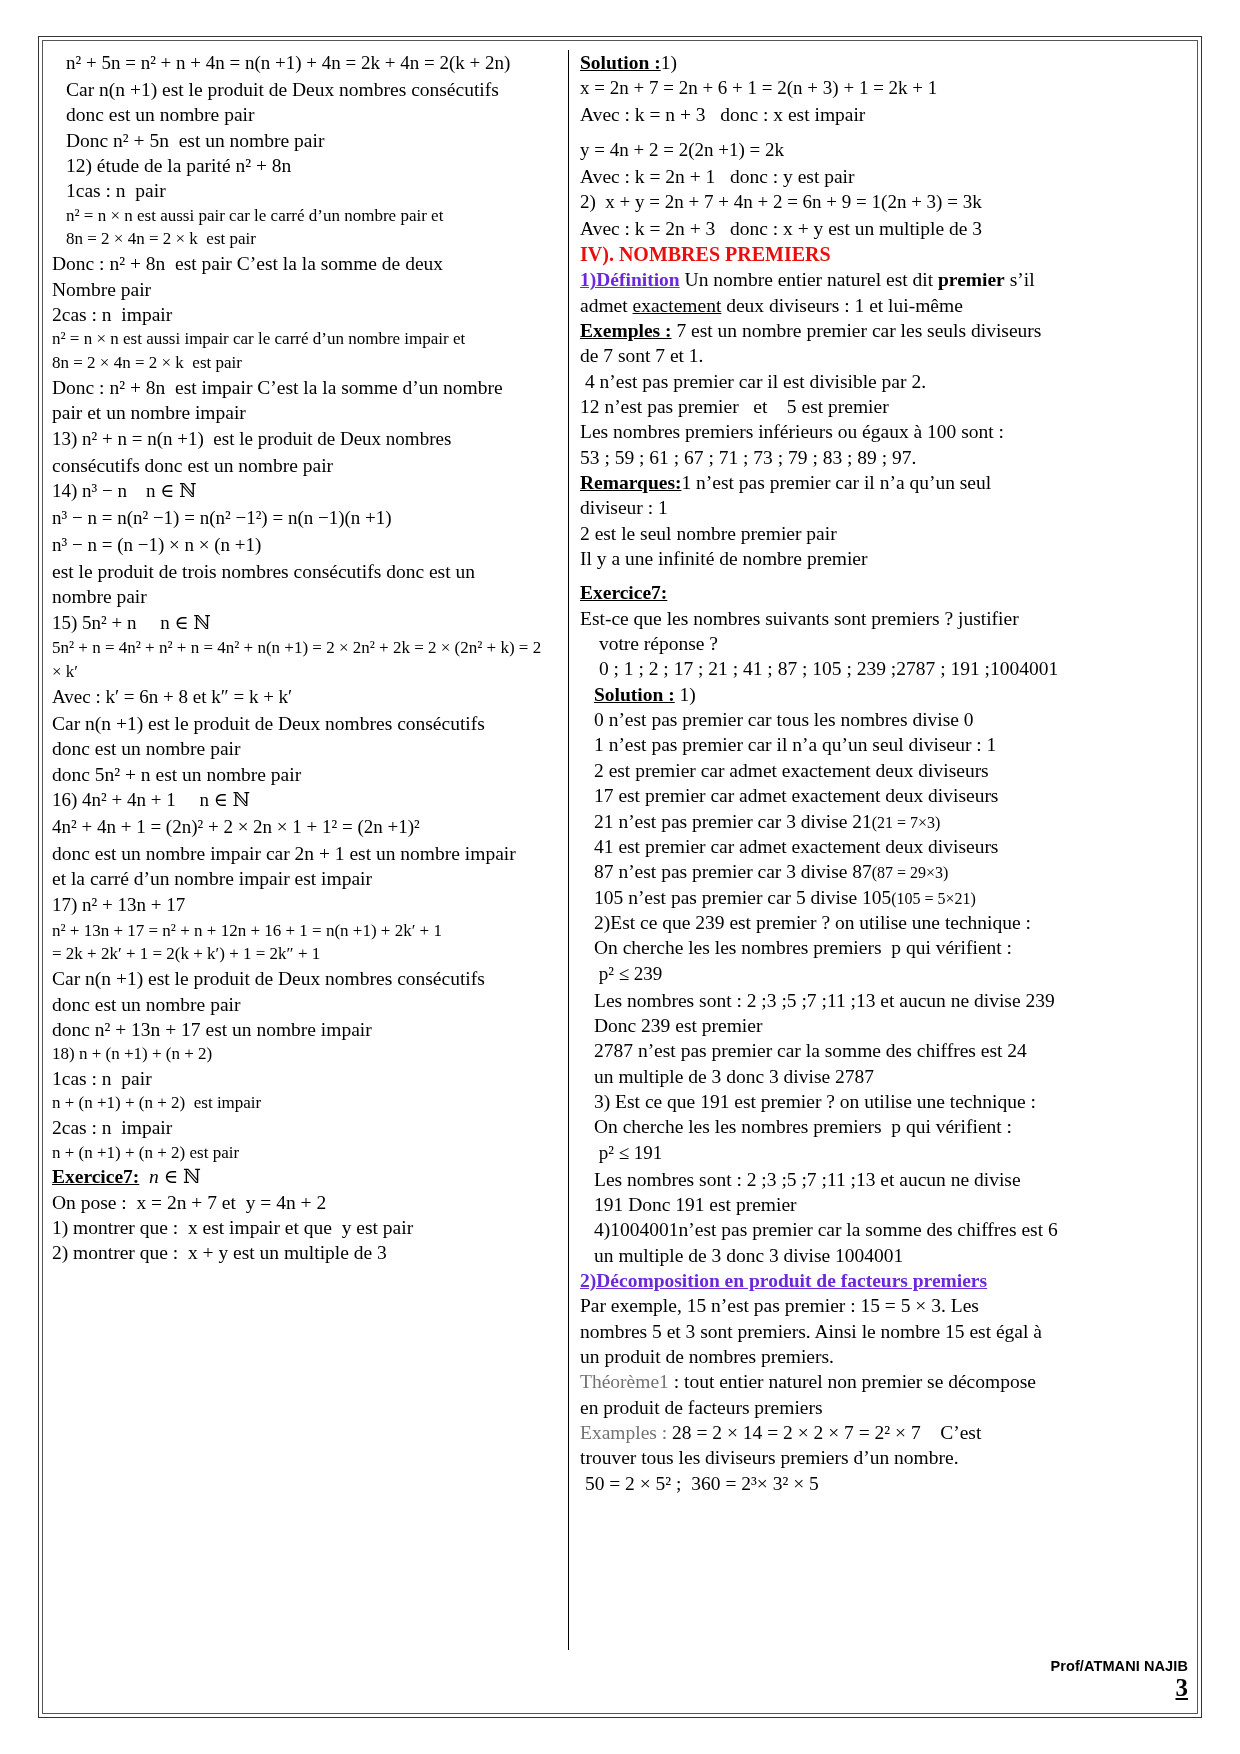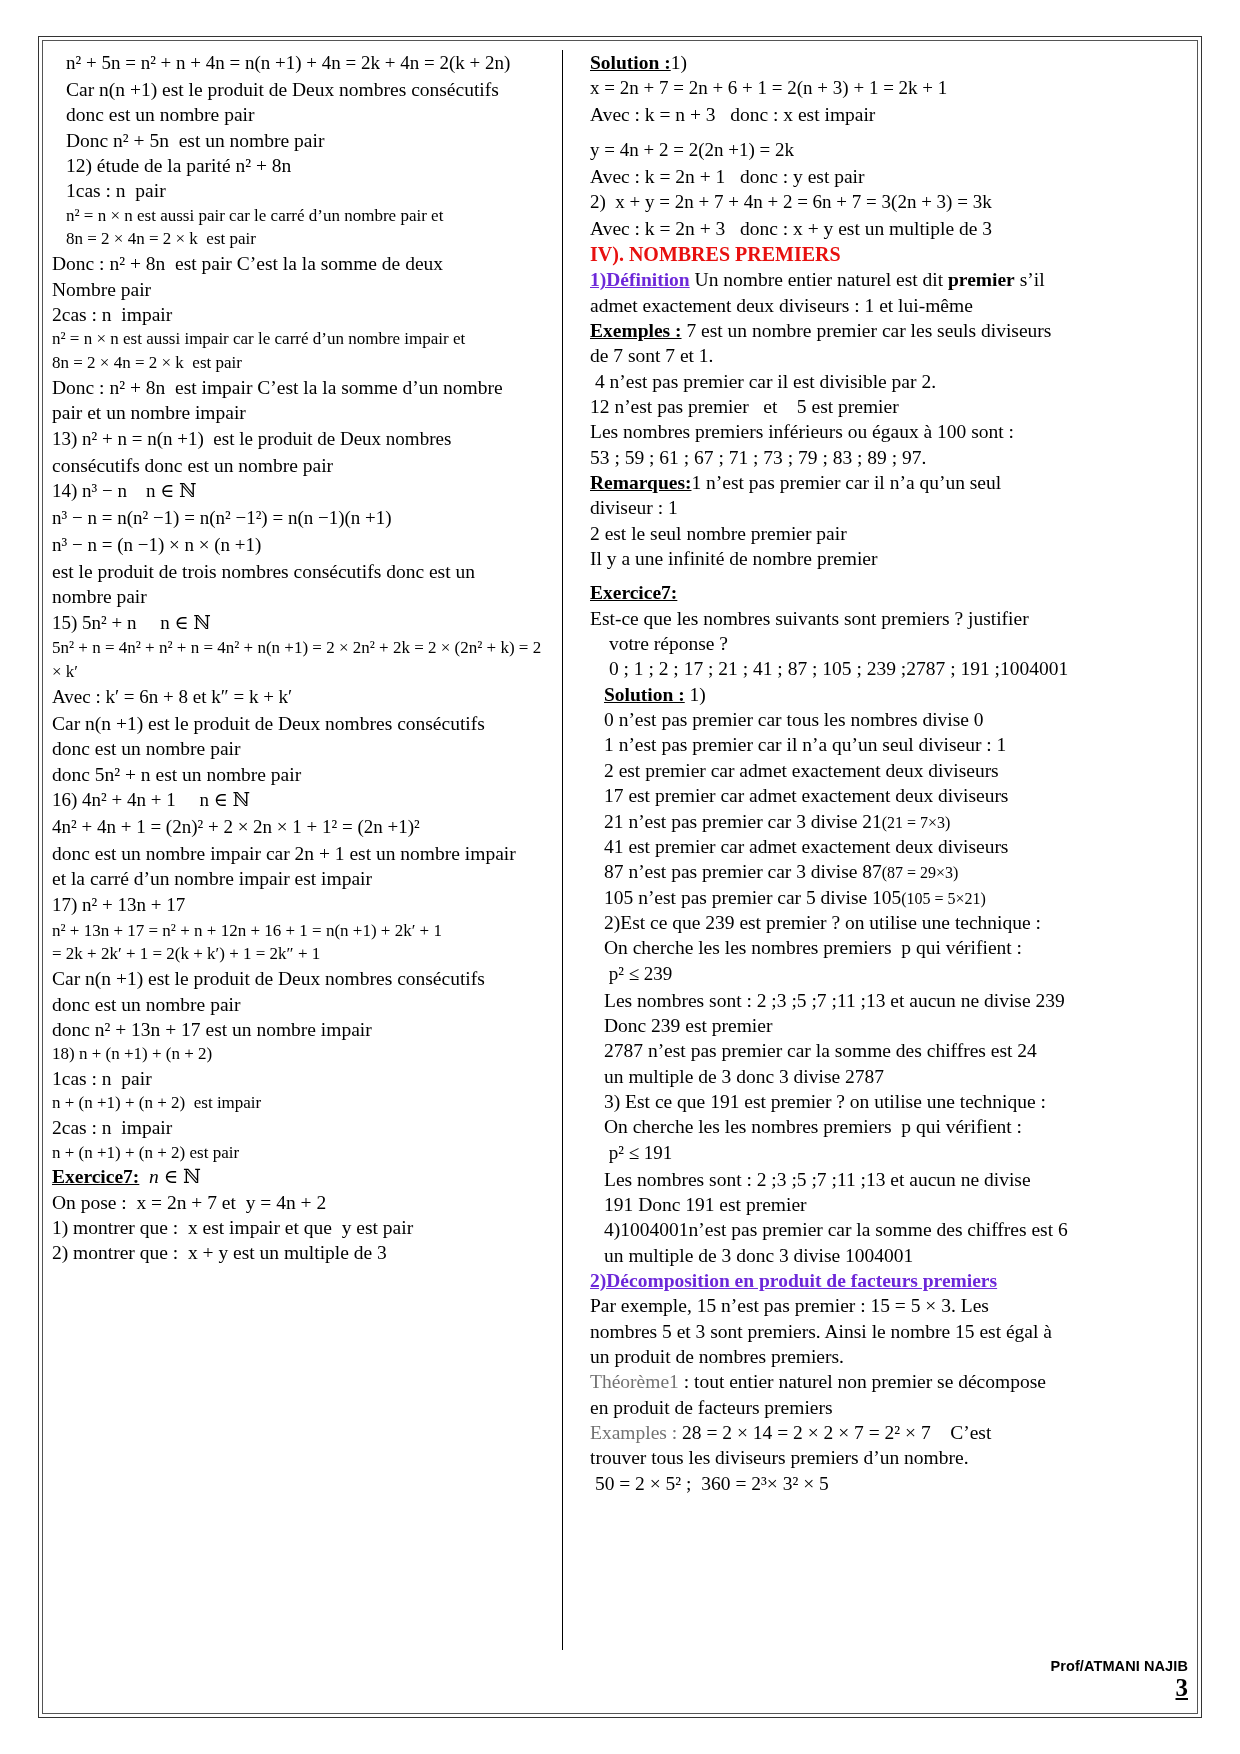--- a/index.html
+++ b/index.html
@@ -49,41 +49,41 @@
   }
   .col {
     box-sizing: border-box;
   }
   .col-left {
     width: 510px;
     padding-right: 8px;
   }
   .col-right {
     width: 512px;
-    padding-left: 27px;
+    padding-left: 11px;
     border-left: 1.2px solid #000000;
-    margin-left: 0;
+    margin-left: 6px;
   }
   .ln {
     font-size: 19.5px;
     line-height: 1.30;
     white-space: pre-wrap;
   }
   .ln.math {
     font-size: 19px;
     line-height: 1.42;
   }
   .ln.mathsm {
     font-size: 17px;
     line-height: 1.40;
   }
   .sp { height: 9px; }
   i.v { font-style: italic; }
   .b { font-weight: bold; }
-  .u { }
+  .u { text-decoration: underline; }
   .bu { font-weight: bold; text-decoration: underline; }
   .red { color: #e8100f; font-weight: bold; }
   .orange { color: #737373; font-weight: normal; }
   .orange-u { color: #6d28d9; font-weight: bold; text-decoration: underline; }
   .footer {
     position: absolute;
     left: 52px;
     bottom: 52px;
     width: 1136px;
     display: flex;
@@ -169,21 +169,21 @@
     </div>
 
     <div class="col col-right">
 
       <div class="ln"><span class="bu">Solution :</span><span>1)</span></div>
       <div class="ln math">x = 2n + 7 = 2n + 6 + 1 = 2(n + 3) + 1 = 2k + 1</div>
       <div class="ln">Avec : k = n + 3   donc : x est impair</div>
       <div class="sp"></div>
       <div class="ln math">y = 4n + 2 = 2(2n +1) = 2k</div>
       <div class="ln">Avec : k = 2n + 1   donc : y est pair</div>
-      <div class="ln math">2)  x + y = 2n + 7 + 4n + 2 = 6n + 7 = 3(2n + 3) = 3k</div>
+      <div class="ln math">2)  x + y = 2n + 7 + 4n + 2 = 6n + 9 = 1(2n + 3) = 3k</div>
       <div class="ln">Avec : k = 2n + 3   donc : x + y est un multiple de 3</div>
 
       <div class="ln red" style="font-size:20px;">IV). NOMBRES PREMIERS</div>
 
       <div class="ln"><span class="orange-u">1)Définition</span><span> Un nombre entier naturel est dit </span><span class="b">premier</span><span> s’il</span></div>
       <div class="ln"><span>admet </span><span class="u">exactement</span><span> deux diviseurs : 1 et lui-même</span></div>
 
       <div class="ln"><span class="bu">Exemples :</span><span> 7 est un nombre premier car les seuls diviseurs</span></div>
       <div class="ln">de 7 sont 7 et 1.</div>
       <div class="ln"> 4 n’est pas premier car il est divisible par 2.</div>

